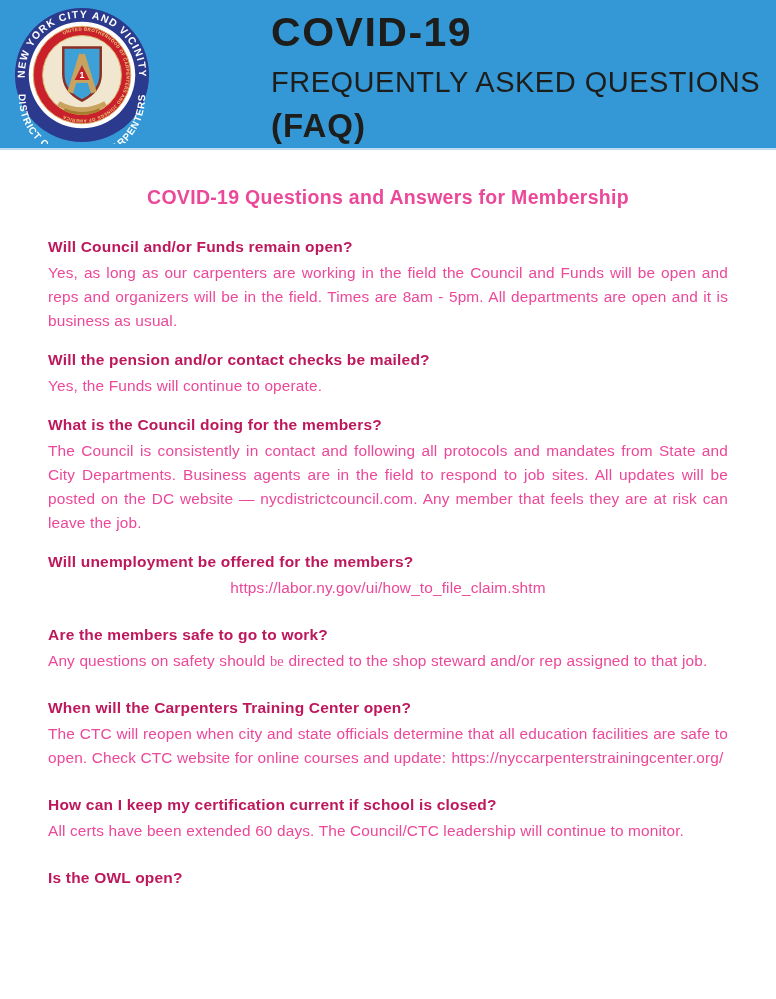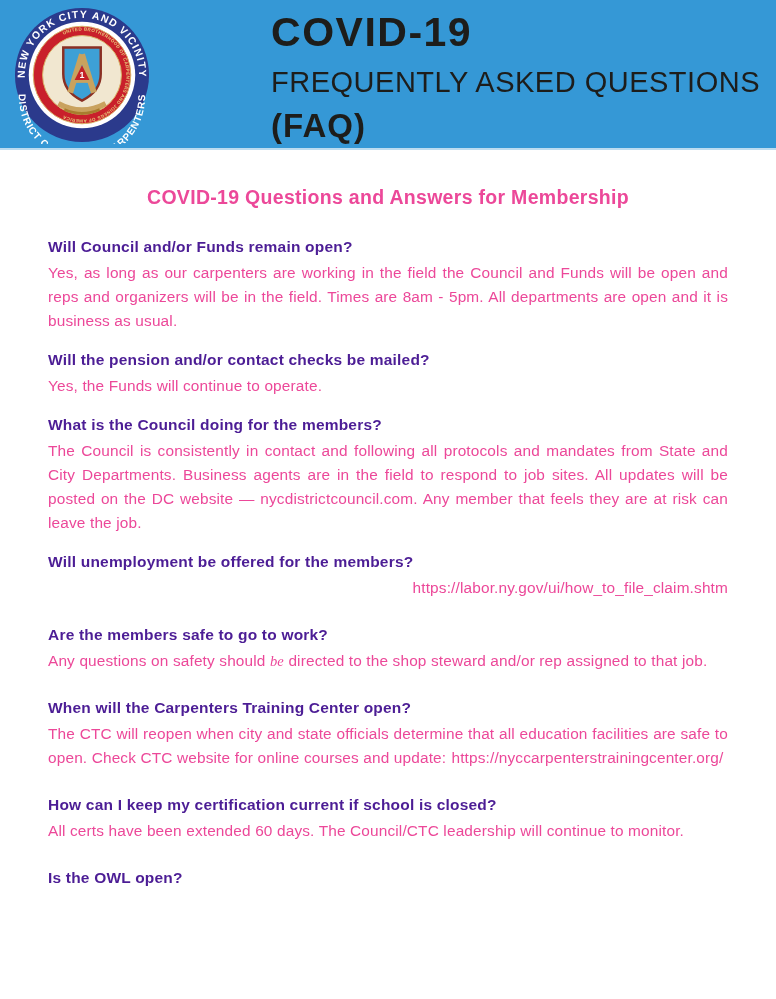--- a/index.html
+++ b/index.html
@@ -49,37 +49,37 @@
   .page-heading {
     text-align: center;
     font-size: 19.5px;
     font-weight: 700;
     letter-spacing: 0.3px;
     color: #ec4899;
     margin-bottom: 26px;
   }
   .faq-block { margin-bottom: 15px; }
   .question {
-    color: #4c1d95;
+    color: #be185d;
     font-size: 15.5px;
     font-weight: 700;
     letter-spacing: 0.2px;
     margin-bottom: 3px;
     line-height: 1.5;
   }
   .answer {
     font-size: 15.4px;
     line-height: 1.55;
     letter-spacing: 0.15px;
     text-align: justify;
     color: #ec4899;
   }
-  .url-line { display: block; text-align: right; }
+  .url-line { display: block; text-align: center; }
   .url-inline { margin-left: 0.05em; }
-  .alt-font { font-family: "Liberation Serif", serif; font-size: 14.5px; font-style: italic; }
+  .alt-font { font-family: "Liberation Serif", serif; font-size: 14.5px; }
   .contact-list {
     list-style: none;
     margin-top: 13px;
     padding-left: 40px;
   }
   .contact-list li {
     position: relative;
     padding-left: 21px;
     font-size: 15.4px;
     line-height: 1.65;

